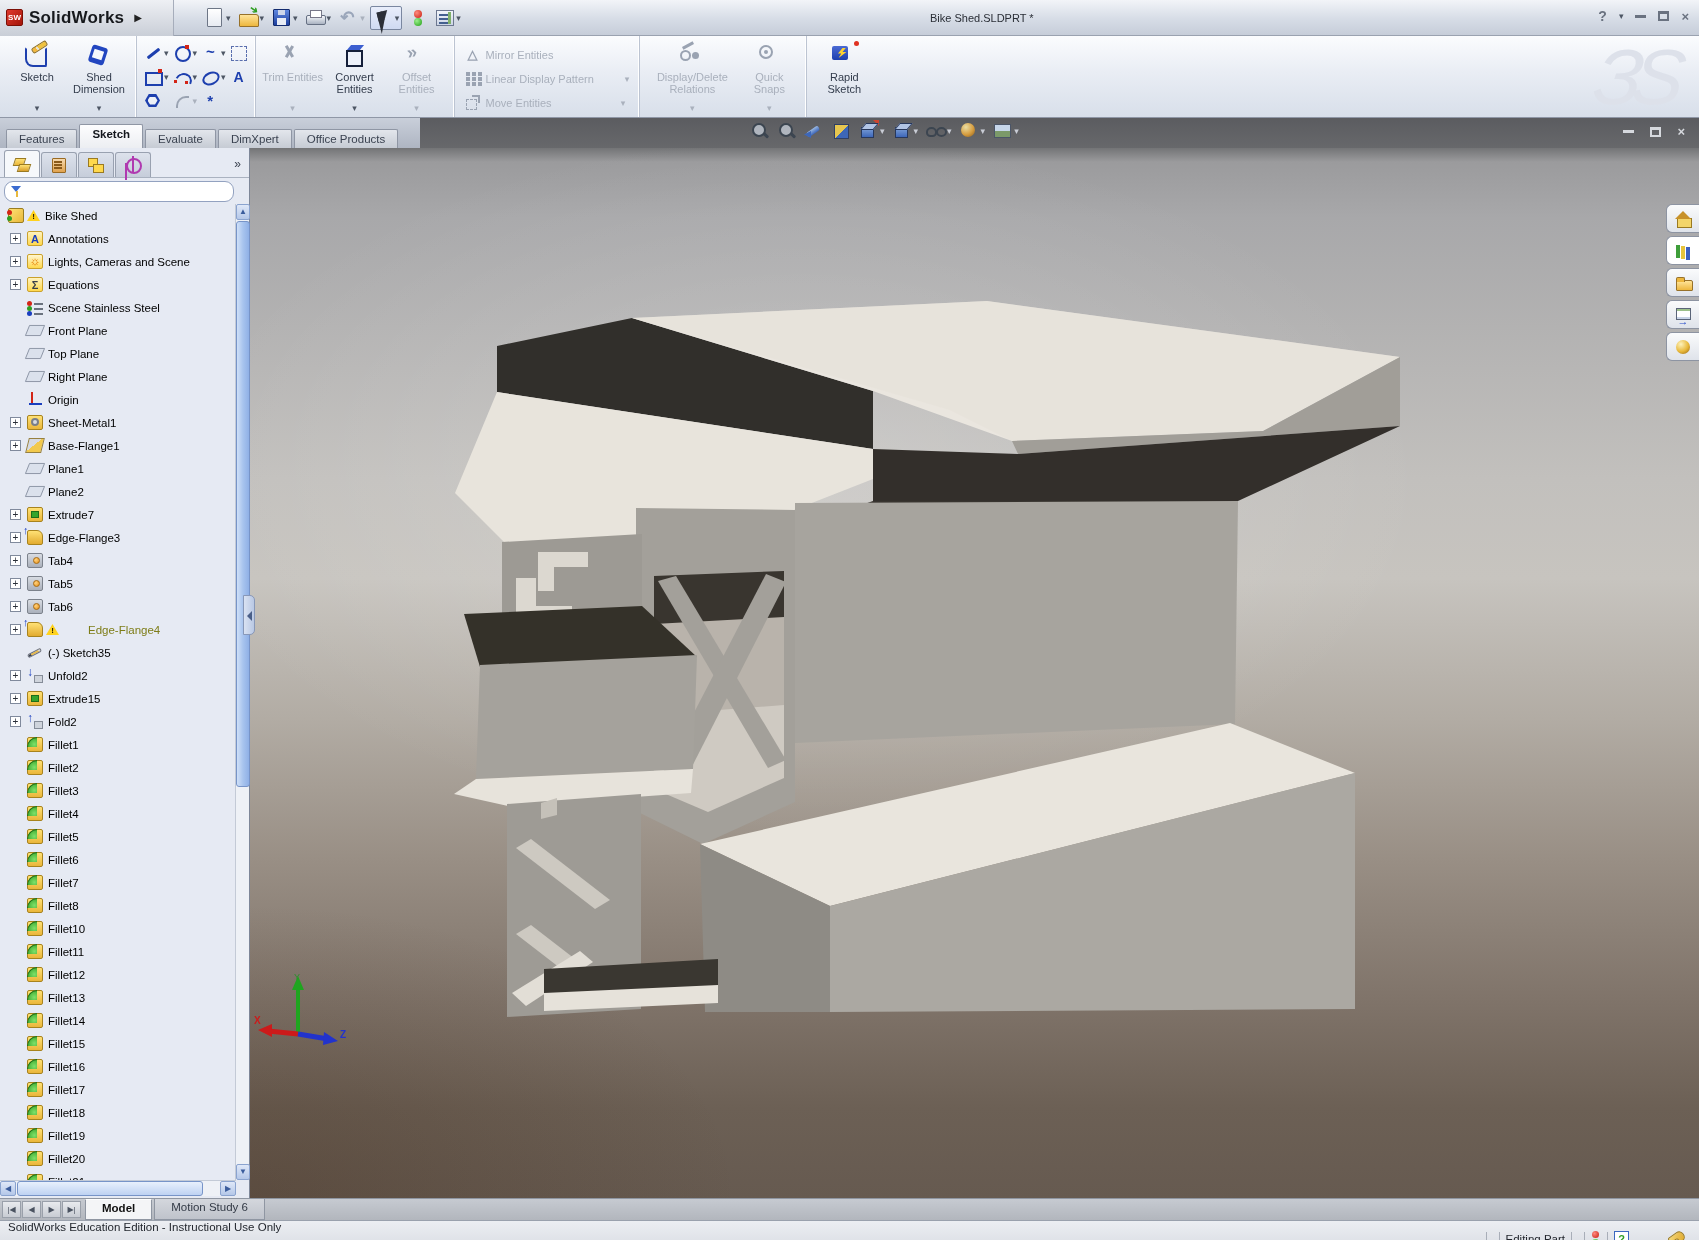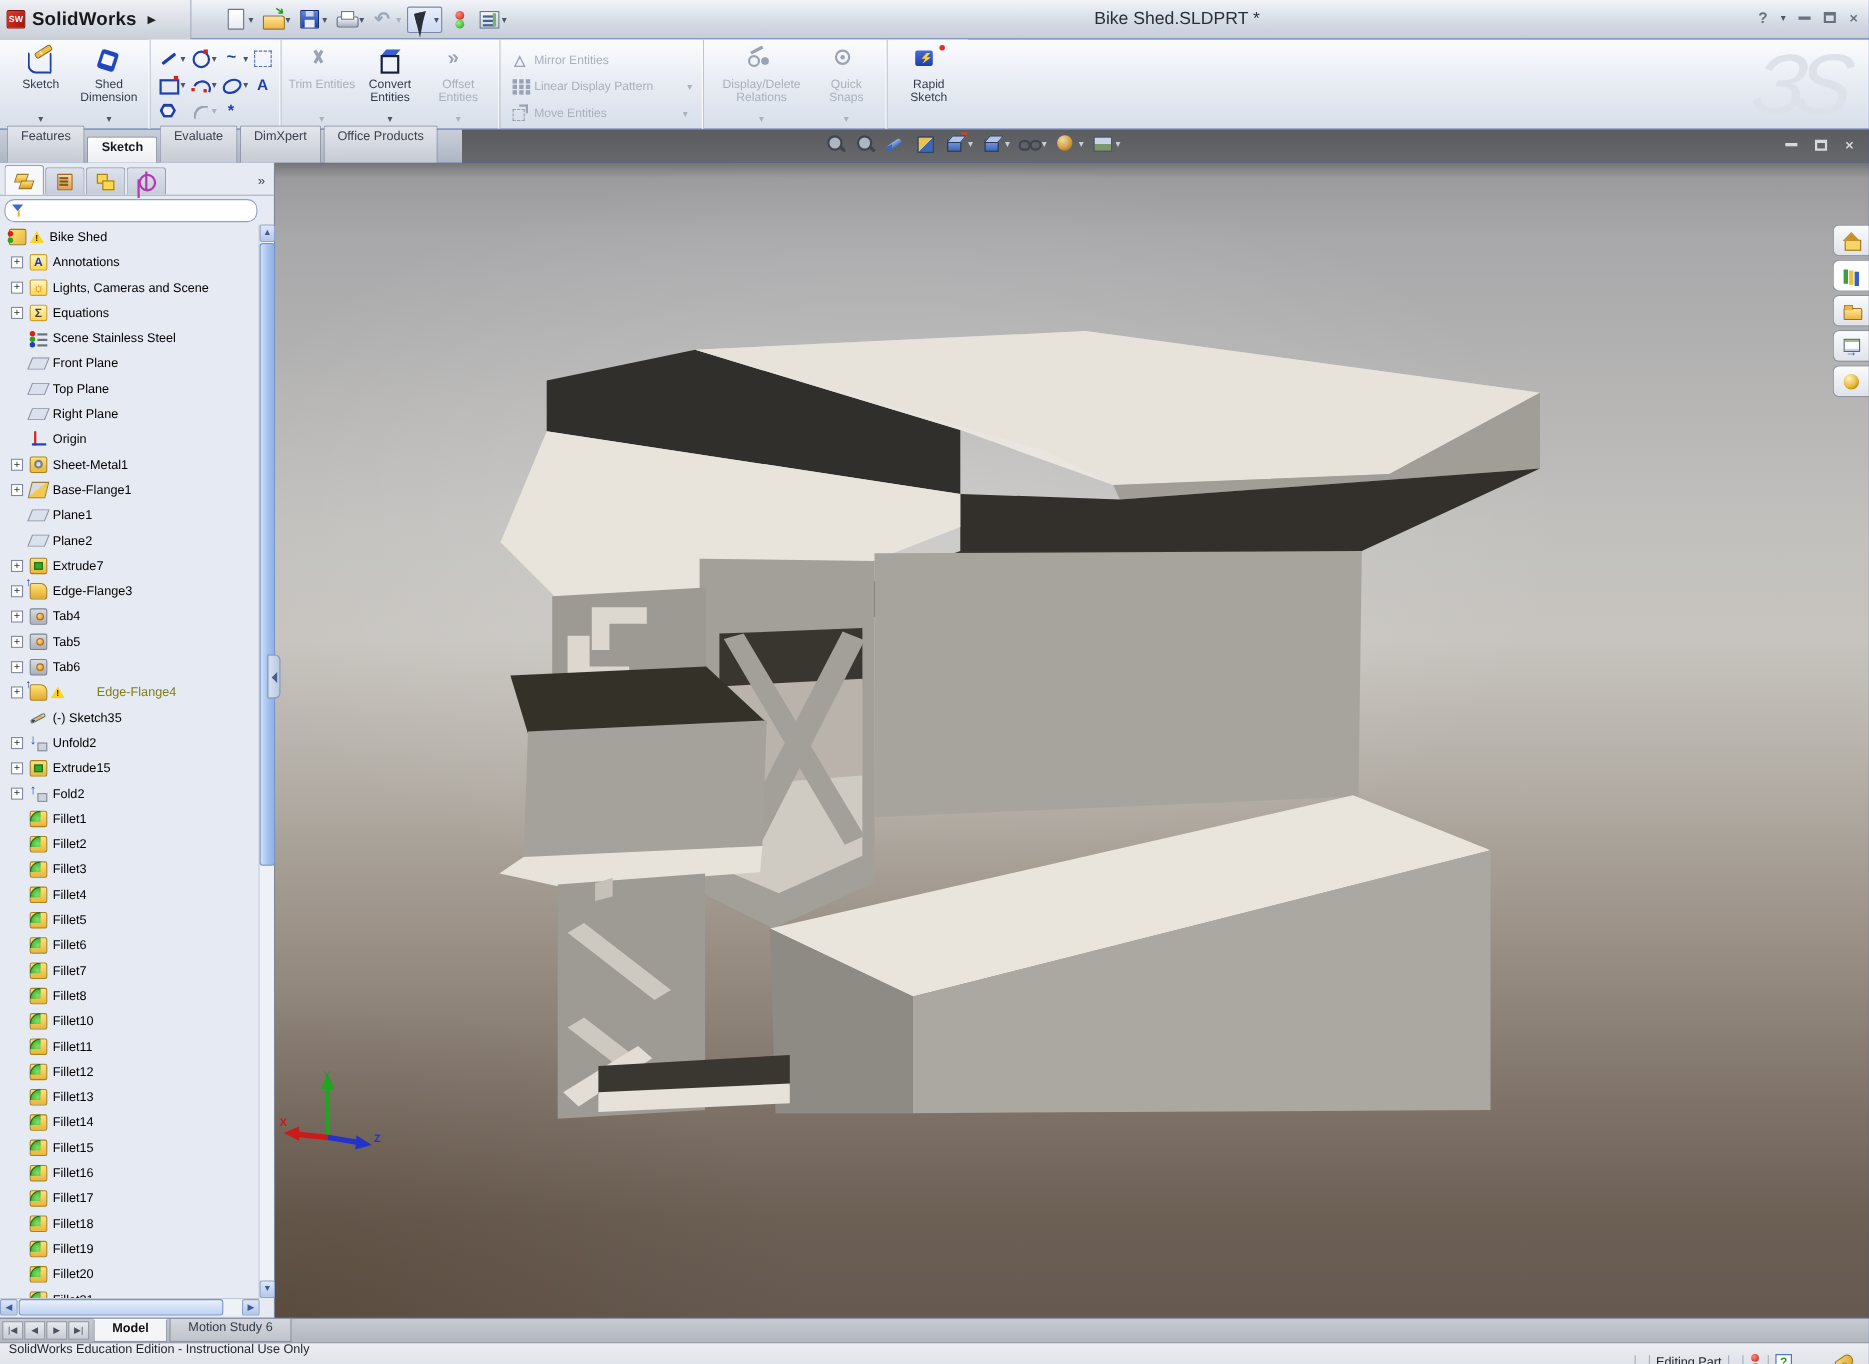--- a/index.html
+++ b/index.html
@@ -1,18 +1,18 @@
 <!DOCTYPE html>
 <html><head>
 <meta charset="utf-8">
 <style>
   * { margin:0; padding:0; box-sizing:border-box; }
   html,body { background:#555; }
   body { font-family:"Liberation Sans", sans-serif; }
-  #app { position:relative; width:1699px; height:1240px; overflow:hidden; background:#1d4ed8; }
+  #app { position:relative; width:1699px; height:1240px; overflow:hidden; background:#14b8a6; }
 
   
   .titlebar { position:absolute; left:0; top:0; width:100%; height:36px;
     background:linear-gradient(#f2f4f8,#d6dce6 55%,#c6cdd9); border-bottom:1px solid #9aa2b0;
     display:flex; align-items:center; }
   .logo-block { height:36px; width:174px; display:flex; align-items:center; gap:6px; padding-left:6px;
     background:linear-gradient(#eef0f4,#c9ced7); border-right:1px solid #a6adbb; }
   .sw-cube { width:17px; height:17px; background:linear-gradient(135deg,#e03a2e,#a31409); border:1px solid #7c0f06;
     color:#fff; font-size:8px; font-weight:bold; display:flex; align-items:center; justify-content:center; border-radius:2px;}
   .app-name { font-size:17px; color:#16181c; letter-spacing:.2px; }
@@ -40,21 +40,21 @@
   .sel-box { border:1px solid #7a87a0; background:linear-gradient(#e9eefb,#cfdaf2); border-radius:2px; padding:1px 2px; display:flex; align-items:center;}
   .g-cursor::before { content:""; position:absolute; left:6px; top:3px; width:0; height:0;
     border-left:6px solid #2b2f38; border-right:5px solid transparent; border-bottom:13px solid transparent; border-top:9px solid #2b2f38; transform:rotate(-14deg);}
   .g-cursor { position:relative; }
   .g-traffic { position:relative; }
   .g-traffic::before { content:""; position:absolute; left:7px; top:2px; width:8px; height:8px; border-radius:50%; background:radial-gradient(circle at 35% 35%, #ff8a7e,#c71d0d); }
   .g-traffic::after { content:""; position:absolute; left:7px; top:10px; width:8px; height:8px; border-radius:50%; background:radial-gradient(circle at 35% 35%, #9bf08e,#1f9e12); }
   .g-list { background:linear-gradient(#f2f5fa,#ccd5e6); border:1px solid #6d7890; width:18px; height:16px; margin:2px 1px; position:relative;}
   .g-list::before { content:""; position:absolute; left:2px; top:3px; width:11px; height:2px; background:#44608f; box-shadow:0 4px 0 #44608f, 0 8px 0 #44608f; }
   .g-list::after { content:""; position:absolute; right:2px; top:1px; width:3px; height:12px; background:#7fb06a; }
-  .title-text { position:absolute; left:930px; width:280px; text-align:center; font-size:16px; color:#2a2e36; }
+  .title-text { position:absolute; left:930px; width:280px; font-size:11px; color:#2a2e36; }
   .win-controls { position:absolute; right:10px; top:8px; display:flex; gap:12px; align-items:center; color:#5a6270; }
   .wc { font-size:13px; font-weight:bold; color:#6a7280; cursor:default; }
   .wc-help { font-size:14px; }
   .wc-restore { width:11px; height:10px; border:2px solid #6a7280; border-top-width:3px; position:relative; }
   .wc-min { width:11px; height:3px; background:#6a7280; }
 
   
   .ribbon { position:absolute; left:0; top:36px; width:100%; height:82px;
     background:linear-gradient(#fbfcfe,#e9edf4 45%,#d8dfea); border-bottom:1px solid #8f97a6; }
   .ribbon-inner { display:flex; height:100%; align-items:stretch; }
@@ -112,21 +112,21 @@
   .i-rapid::after { content:""; position:absolute; left:4px; top:4px; width:13px; height:10px; background:#ffd22e;
     clip-path:polygon(55% 0,20% 55%,45% 55%,25% 100%,85% 40%,55% 40%,80% 0); border:0; }
   .i-rapid { position:relative; }
   .i-rapid .spark { position:absolute; right:-2px; top:-3px; width:5px; height:5px; background:#e03222; border-radius:50%; }
   .watermark { position:absolute; right:24px; top:2px; font-size:78px; font-style:italic; color:#dde1ea;
     letter-spacing:-10px; line-height:78px; transform:skewX(-8deg); user-select:none;}
 
   
   .strip { position:absolute; left:0; top:118px; width:100%; height:30px; }
   .strip-left { position:absolute; left:0; top:0; width:420px; height:30px; background:linear-gradient(#c9cfda,#aeb5c2); display:flex; align-items:flex-end; padding-left:6px; gap:2px;}
-  .ctab { height:34px; padding:3px 12px 2px; font-size:11.5px; color:#3a4250;
+  .ctab { height:19px; padding:3px 12px 2px; font-size:11.5px; color:#3a4250;
     background:linear-gradient(#e3e6ec,#c6cbd4); border:1px solid #8f96a4; border-bottom:none; border-radius:2px 2px 0 0;}
   .ctab.active { background:linear-gradient(#fdfdfe,#eceef2); font-weight:bold; color:#14171d; height:24px; }
   .strip-dark { position:absolute; left:420px; right:0; top:0; height:30px; background:linear-gradient(#5b5c60,#67686b); }
   .hud { position:absolute; left:330px; top:3px; display:flex; align-items:center; gap:7px; }
   .hud-item { display:flex; align-items:center; gap:2px; }
   .hico { width:20px; height:20px; position:relative; opacity:.92; }
   .hud .drop { color:#c9cdd6; }
   .i-zoomfit::before,.i-zoomarea::before { content:""; position:absolute; left:2px; top:2px; width:10px; height:10px; border:2.5px solid #39434f; border-radius:50%; background:rgba(220,228,240,.7);}
   .i-zoomfit::after,.i-zoomarea::after { content:""; position:absolute; left:13px; top:13px; width:6px; height:3px; background:#39434f; transform:rotate(45deg); border-radius:1px;}
   .i-zoomarea::before { border-color:#4a5payload566; }

